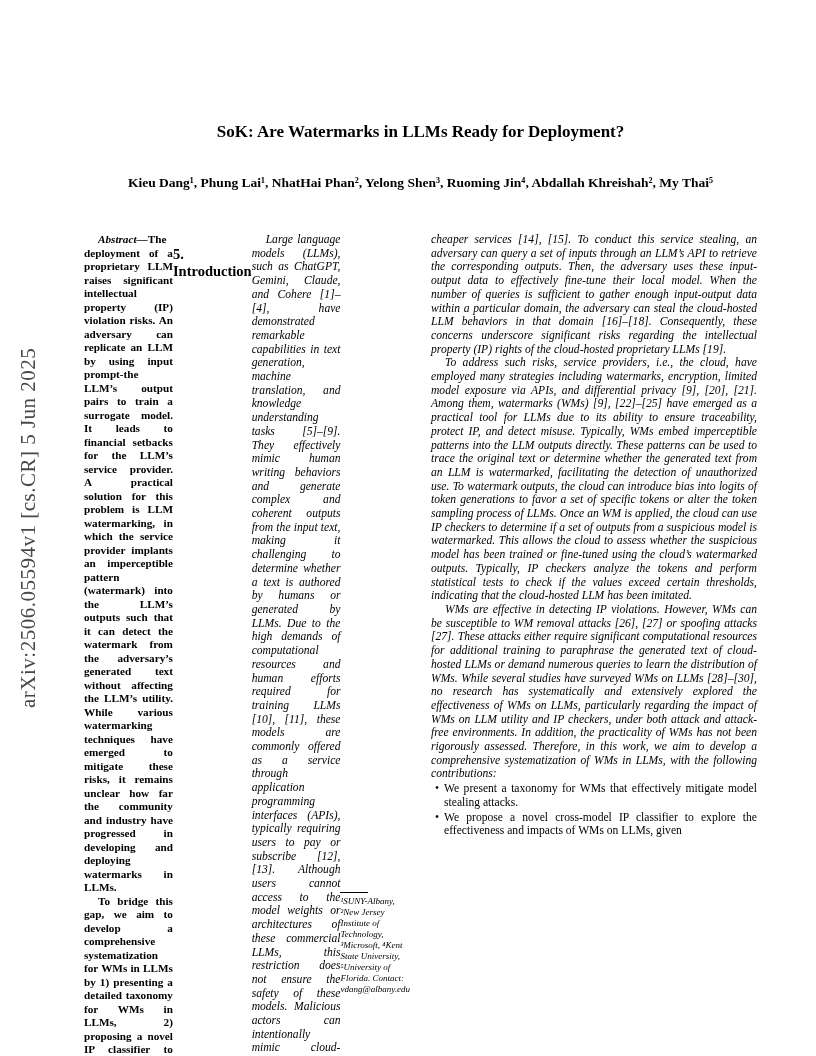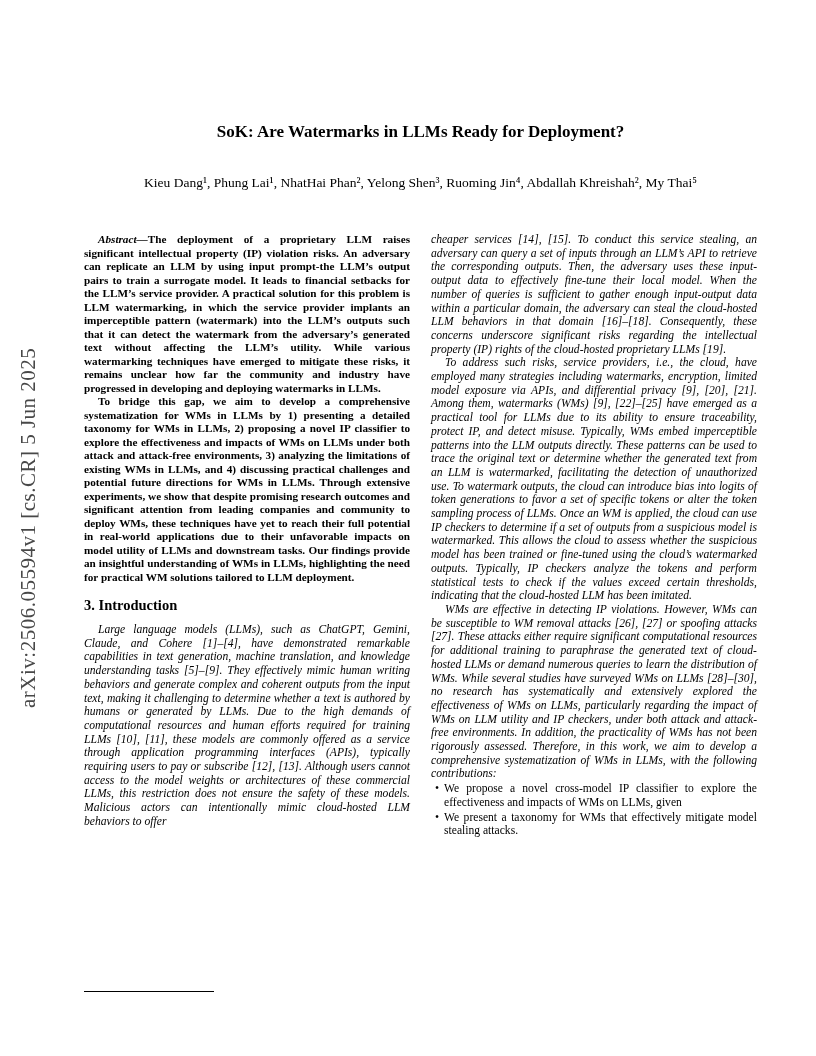--- a/index.html
+++ b/index.html
@@ -37,33 +37,34 @@
   .title {
     text-align: center;
     font-weight: bold;
     font-size: 17px;
     margin: 122px 0 0 0;
   }
   .authors {
     text-align: center;
     font-size: 13.5px;
     margin: 33px 0 17px 0;
+    font-weight: bold;
   }
   .columns {
     display: flex;
     gap: 21px;
     margin-top: 42px;
   }
   .col {
     width: 326px;
     text-align: justify;
   }
   .col-left {
     display: flex;
-    flex-direction: column;
+    flex-direction: row;
     height: 762px;
   }
   .abstract {
     font-size: 11.2px;
     line-height: 13.5px;
     font-weight: bold;
   }
   .abstract p {
     margin: 0;
     text-indent: 14px;
@@ -131,42 +132,43 @@
 
   <div class="columns">
 
     <div class="col col-left">
 
       <div class="abstract">
         <p><span class="abstract-lead">Abstract—</span><span>The deployment of a proprietary LLM raises significant intellectual property (IP) violation risks. An adversary can replicate an LLM by using input prompt-the LLM’s output pairs to train a surrogate model. It leads to financial setbacks for the LLM’s service provider. A practical solution for this problem is LLM watermarking, in which the service provider implants an imperceptible pattern (watermark) into the LLM’s outputs such that it can detect the watermark from the adversary’s generated text without affecting the LLM’s utility. While various watermarking techniques have emerged to mitigate these risks, it remains unclear how far the community and industry have progressed in developing and deploying watermarks in LLMs.</span></p>
         <p>To bridge this gap, we aim to develop a comprehensive systematization for WMs in LLMs by 1) presenting a detailed taxonomy for WMs in LLMs, 2) proposing a novel IP classifier to explore the effectiveness and impacts of WMs on LLMs under both attack and attack-free environments, 3) analyzing the limitations of existing WMs in LLMs, and 4) discussing practical challenges and potential future directions for WMs in LLMs. Through extensive experiments, we show that despite promising research outcomes and significant attention from leading companies and community to deploy WMs, these techniques have yet to reach their full potential in real-world applications due to their unfavorable impacts on model utility of LLMs and downstream tasks. Our findings provide an insightful understanding of WMs in LLMs, highlighting the need for practical WM solutions tailored to LLM deployment.</p>
       </div>
 
-      <div class="section-heading">3. Introduction</div>
+      <div class="section-heading">5. Introduction</div>
 
       <div class="body-text">
         <p>Large language models (LLMs), such as ChatGPT, Gemini, Claude, and Cohere [1]–[4], have demonstrated remarkable capabilities in text generation, machine translation, and knowledge understanding tasks [5]–[9]. They effectively mimic human writing behaviors and generate complex and coherent outputs from the input text, making it challenging to determine whether a text is authored by humans or generated by LLMs. Due to the high demands of computational resources and human efforts required for training LLMs [10], [11], these models are commonly offered as a service through application programming interfaces (APIs), typically requiring users to pay or subscribe [12], [13]. Although users cannot access to the model weights or architectures of these commercial LLMs, this restriction does not ensure the safety of these models. Malicious actors can intentionally mimic cloud-hosted LLM behaviors to offer</p>
       </div>
 
       <div class="footnote-block">
         <hr class="footnote-rule">
+        <div>¹SUNY-Albany, ²New Jersey Institute of Technology, ³Microsoft, ⁴Kent State University, ⁵University of Florida. Contact: vdang@albany.edu</div>
       </div>
 
     </div>
 
     <div class="col body-text">
 
       <p class="no-indent">cheaper services [14], [15]. To conduct this service stealing, an adversary can query a set of inputs through an LLM’s API to retrieve the corresponding outputs. Then, the adversary uses these input-output data to effectively fine-tune their local model. When the number of queries is sufficient to gather enough input-output data within a particular domain, the adversary can steal the cloud-hosted LLM behaviors in that domain [16]–[18]. Consequently, these concerns underscore significant risks regarding the intellectual property (IP) rights of the cloud-hosted proprietary LLMs [19].</p>
 
       <p>To address such risks, service providers, i.e., the cloud, have employed many strategies including watermarks, encryption, limited model exposure via APIs, and differential privacy [9], [20], [21]. Among them, watermarks (WMs) [9], [22]–[25] have emerged as a practical tool for LLMs due to its ability to ensure traceability, protect IP, and detect misuse. Typically, WMs embed imperceptible patterns into the LLM outputs directly. These patterns can be used to trace the original text or determine whether the generated text from an LLM is watermarked, facilitating the detection of unauthorized use. To watermark outputs, the cloud can introduce bias into logits of token generations to favor a set of specific tokens or alter the token sampling process of LLMs. Once an WM is applied, the cloud can use IP checkers to determine if a set of outputs from a suspicious model is watermarked. This allows the cloud to assess whether the suspicious model has been trained or fine-tuned using the cloud’s watermarked outputs. Typically, IP checkers analyze the tokens and perform statistical tests to check if the values exceed certain thresholds, indicating that the cloud-hosted LLM has been imitated.</p>
 
       <p>WMs are effective in detecting IP violations. However, WMs can be susceptible to WM removal attacks [26], [27] or spoofing attacks [27]. These attacks either require significant computational resources for additional training to paraphrase the generated text of cloud-hosted LLMs or demand numerous queries to learn the distribution of WMs. While several studies have surveyed WMs on LLMs [28]–[30], no research has systematically and extensively explored the effectiveness of WMs on LLMs, particularly regarding the impact of WMs on LLM utility and IP checkers, under both attack and attack-free environments. In addition, the practicality of WMs has not been rigorously assessed. Therefore, in this work, we aim to develop a comprehensive systematization of WMs in LLMs, with the following contributions:</p>
 
       <ul class="bullet-list">
+        <li>We present a taxonomy for WMs that effectively mitigate model stealing attacks.</li>
         <li>We propose a novel cross-model IP classifier to explore the effectiveness and impacts of WMs on LLMs, given</li>
-        <li>We present a taxonomy for WMs that effectively mitigate model stealing attacks.</li>
       </ul>
 
     </div>
 
   </div>
 
 </div>
 
 </body></html>

